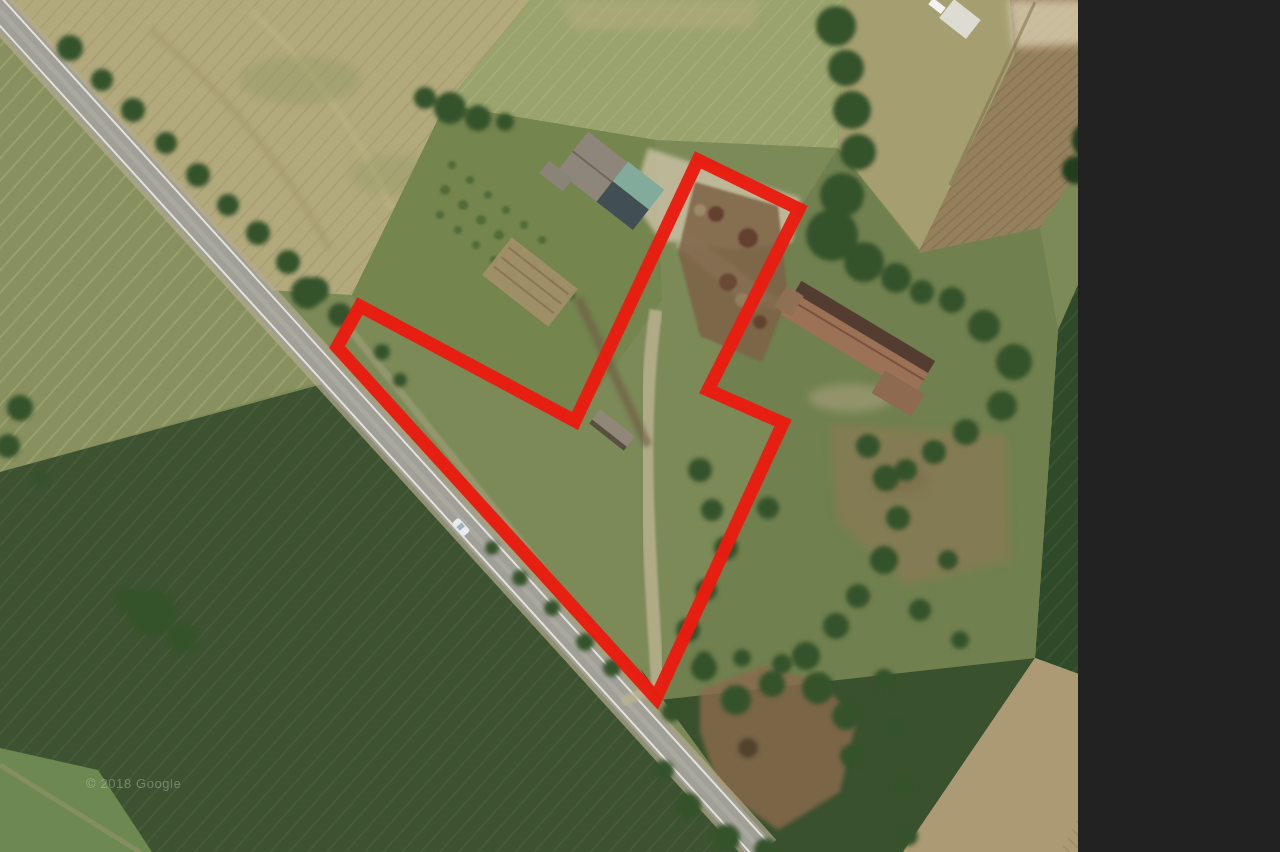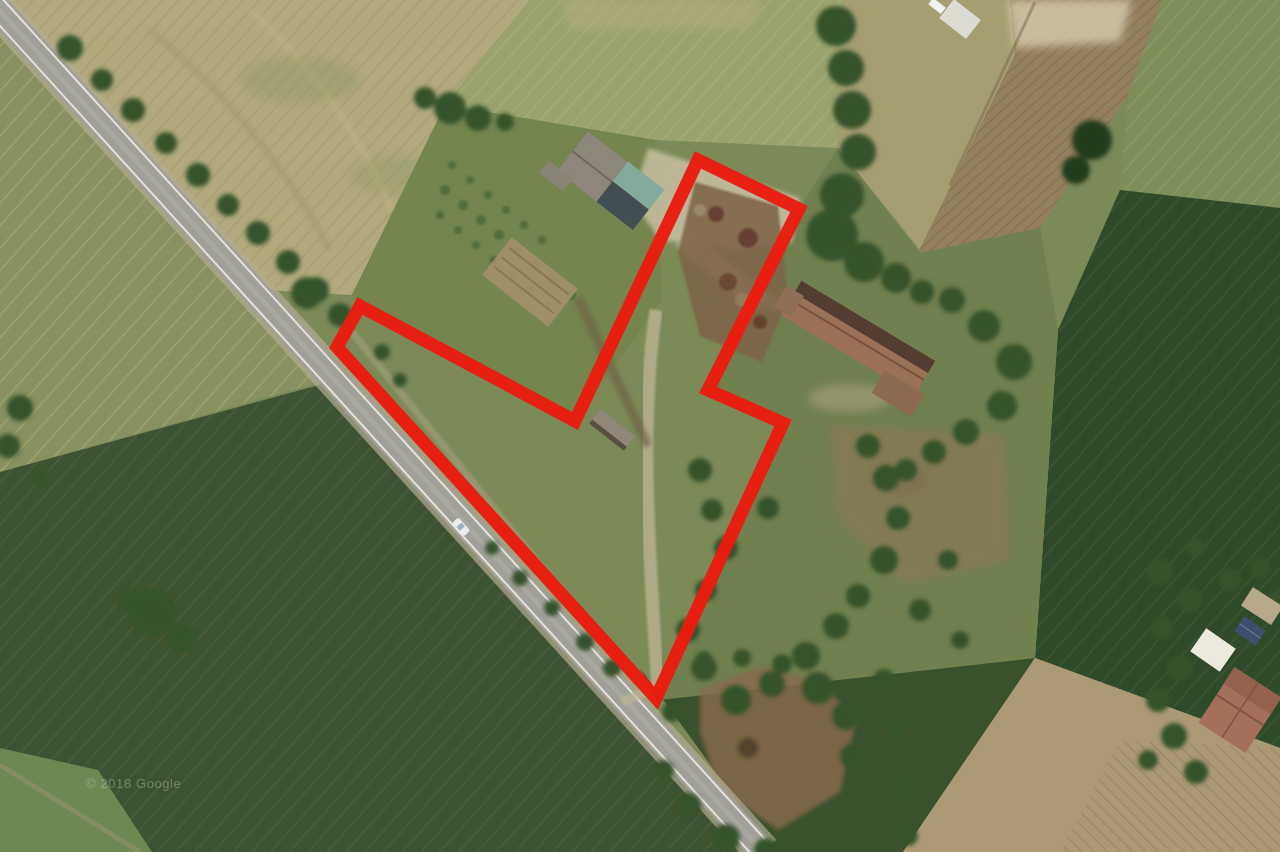--- a/index.html
+++ b/index.html
@@ -1,16 +1,16 @@
 <!DOCTYPE html>
 <html><head>
 <meta charset="utf-8">
 <style>
   html,body{margin:0;padding:0;background:#222;}
-  .stage{position:relative;width:1280px;height:852px;overflow:hidden;background:#a21caf;}
+  .stage{position:relative;width:1078px;height:852px;overflow:hidden;background:#a21caf;}
   svg{display:block;width:1280px;height:852px;}
   .wm{font-family:"Liberation Sans", sans-serif;font-size:13px;letter-spacing:.6px;}
 </style>
 </head>
 <body>
 
 <div class="stage">
 <svg viewBox="0 0 1280 852" xmlns="http://www.w3.org/2000/svg">
   <defs>
     <filter id="b1" x="-30%" y="-30%" width="160%" height="160%">

